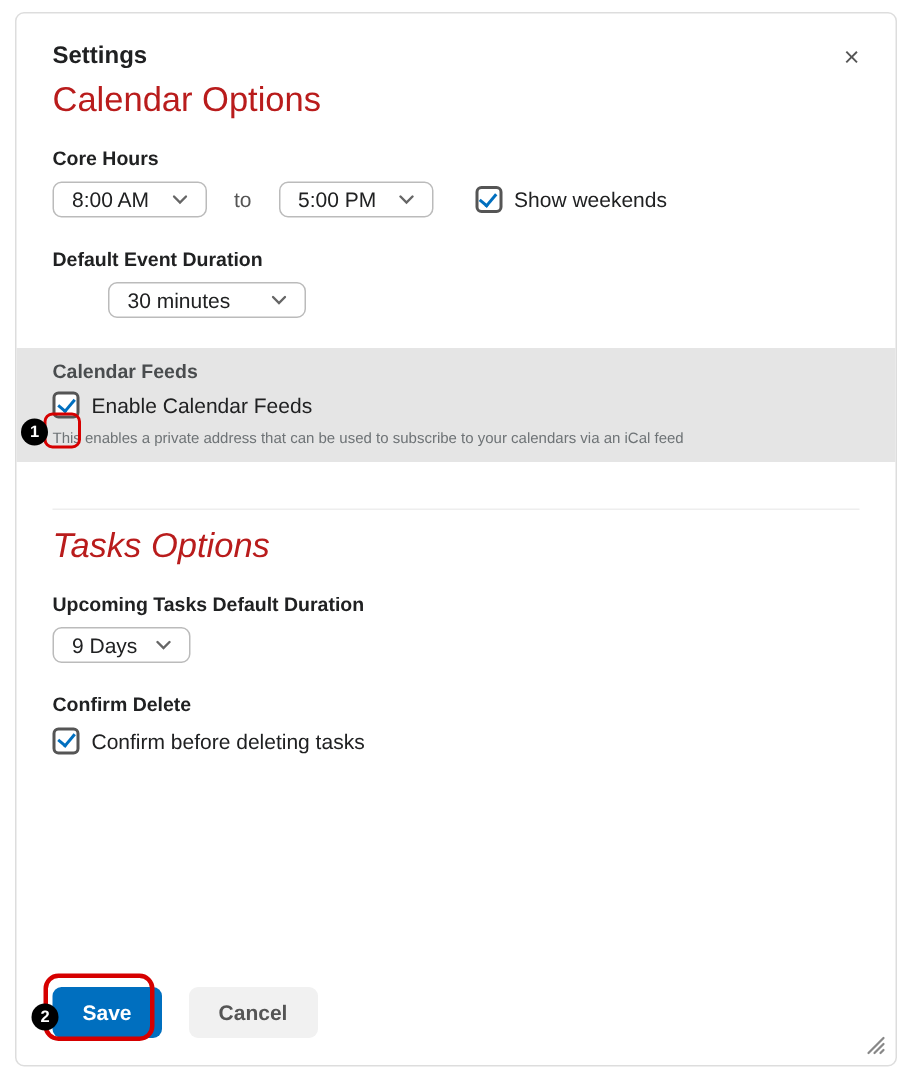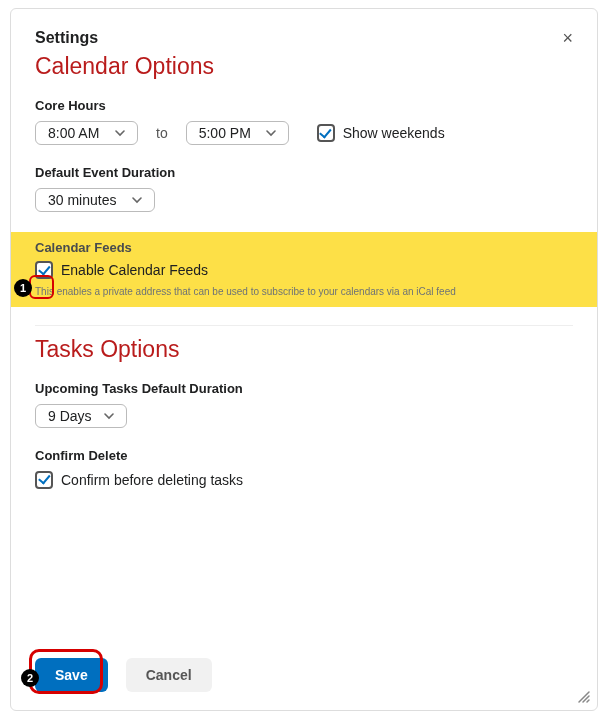--- a/index.html
+++ b/index.html
@@ -40,20 +40,21 @@
     }
     .section-heading {
       font-size: 23px;
       font-weight: 400;
       color: #b91c1c;
       margin-top: 6px;
       margin-bottom: 18px;
     }
     .section-heading.tasks {
       margin-top: 10px;
+      font-style: italic;
     }
     .field-group {
       margin-bottom: 20px;
     }
     .field-label {
       font-size: 13px;
       font-weight: 700;
       color: #202122;
       display: block;
       margin-bottom: 8px;
@@ -69,21 +70,21 @@
       justify-content: space-between;
       border: 1px solid #bbb;
       border-radius: 6px;
       background: #fff;
       padding: 3px 12px;
       font-size: 14px;
       color: #202122;
       cursor: pointer;
     }
     .sel-sm { width: 103px; }
-    .sel-md { width: 120px; }
+    .sel-md { width: 132px; margin-left: 37px; }
     .sel-lg { width: 260px; }
     .sel-days { width: 92px; }
     .chevron {
       width: 10px;
       height: 10px;
       flex-shrink: 0;
     }
     .chevron svg { display: block; }
     .to-label {
       font-size: 14px;
@@ -112,25 +113,25 @@
       height: 9px;
       border: solid #006fbf;
       border-width: 0 2px 2px 0;
       transform: rotate(40deg) translate(-1px, -1px);
     }
     .cb-label {
       font-size: 14px;
       color: #202122;
     }
     .feed-section {
-      background: #fde047;
+      background: #e5e5e5;
       margin-left: -24px;
       margin-right: -24px;
       padding: 8px 36px 10px 24px;
-      margin-bottom: 18px;
+      margin-bottom: 31px;
     }
     .feed-section .field-label {
       margin-bottom: 6px;
       color: #494c4e;
     }
     .feed-desc {
       font-size: 10px;
       color: #6e7376;
       margin-top: 6px;
     }

